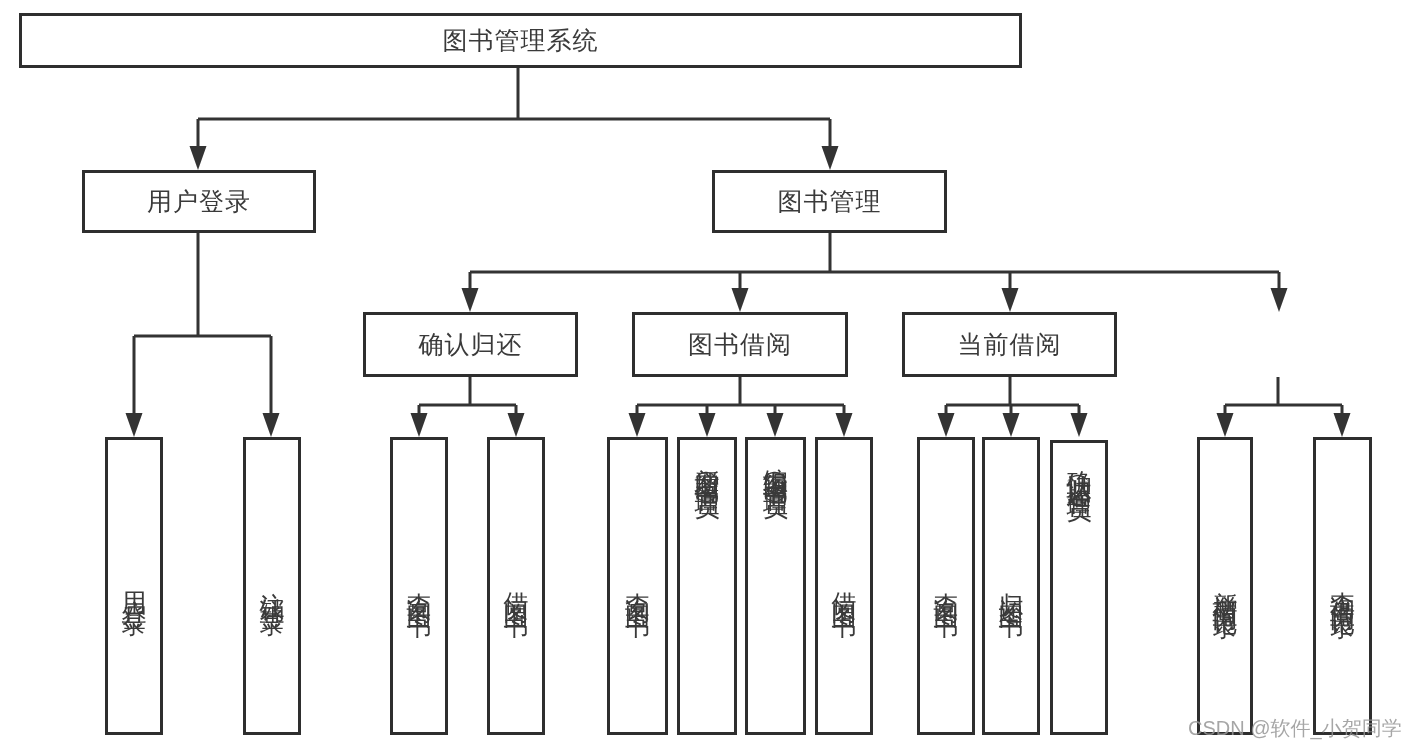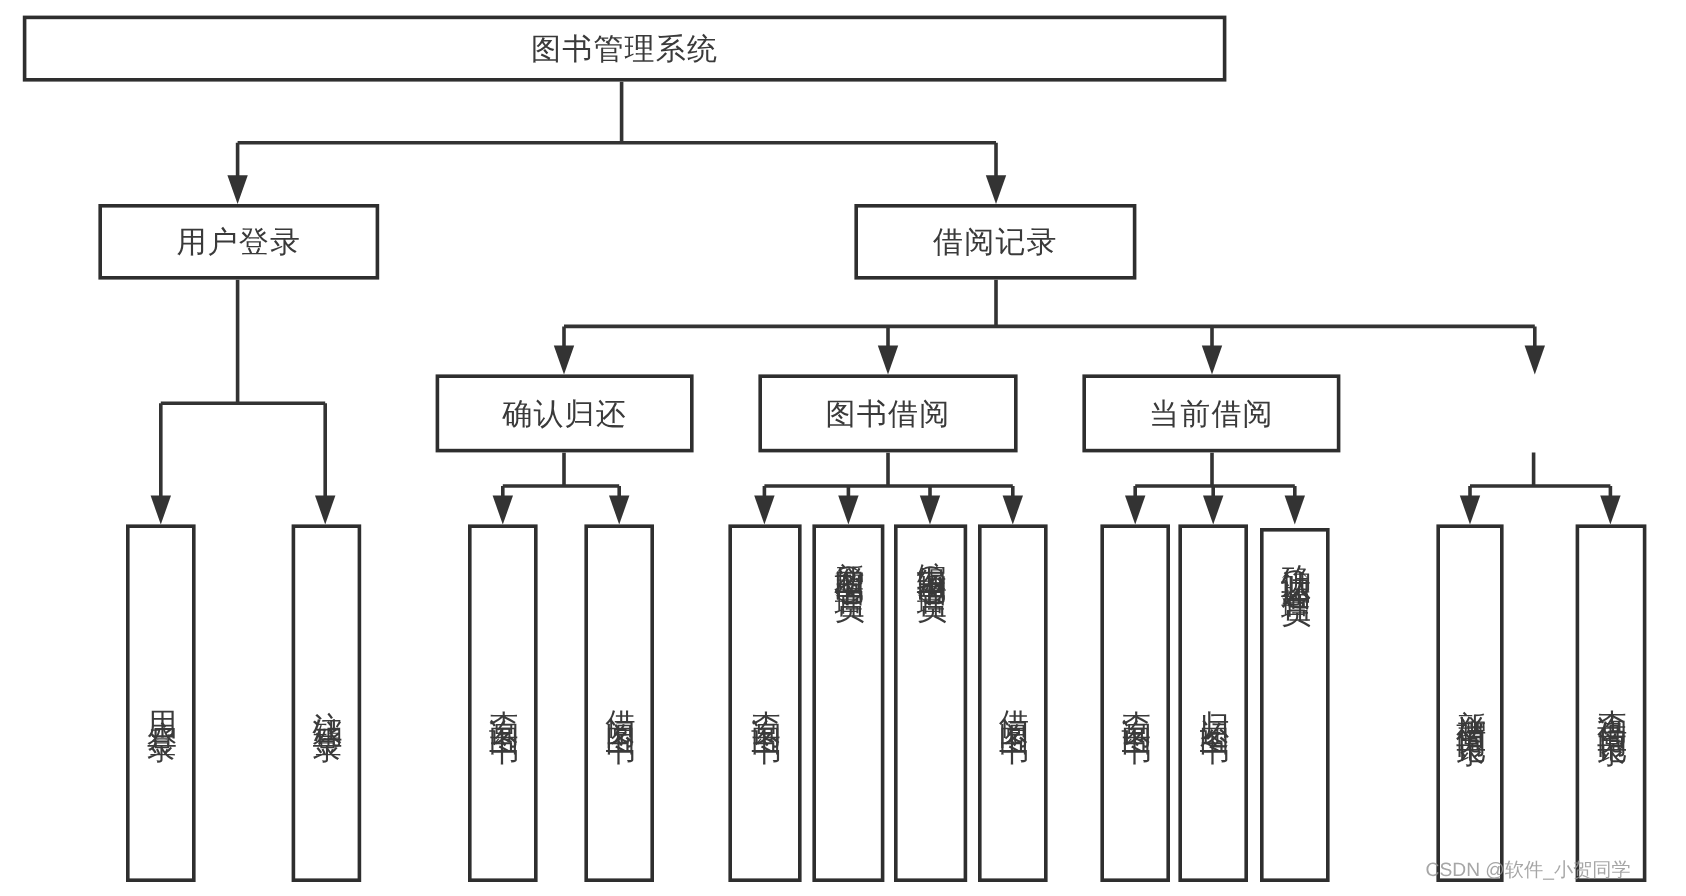--- a/index.html
+++ b/index.html
@@ -26,21 +26,21 @@
     line-height:1;
     white-space:nowrap;
   }
   .v4{letter-spacing:7px;}
   .v6{letter-spacing:5px;}
   .v9{letter-spacing:4px;}
   .watermark{
     position:absolute;
     left:1188px;
     top:715px;
-    font-size:16px;
+    font-size:20px;
     color:rgba(150,150,150,0.85);
     white-space:nowrap;
     z-index:5;
   }
 </style>
 </head>
 <body>
 
 <div class="stage">
 
@@ -78,21 +78,21 @@
   </svg>
 
   <div class="box header" style="left:19px;top:13px;width:1003px;height:55px">
     <span>图书管理系统</span>
   </div>
 
   <div class="box header" style="left:82px;top:170px;width:234px;height:63px">
     <span>用户登录</span>
   </div>
   <div class="box header" style="left:712px;top:170px;width:235px;height:63px">
-    <span>借阅记录</span>
+    <span>图书管理</span>
   </div>
 
   <div class="box header" style="left:363px;top:312px;width:215px;height:65px">
     <span>确认归还</span>
   </div>
   <div class="box header" style="left:632px;top:312px;width:216px;height:65px">
     <span>图书借阅</span>
   </div>
   <div class="box header" style="left:902px;top:312px;width:215px;height:65px">
     <span>当前借阅</span>

